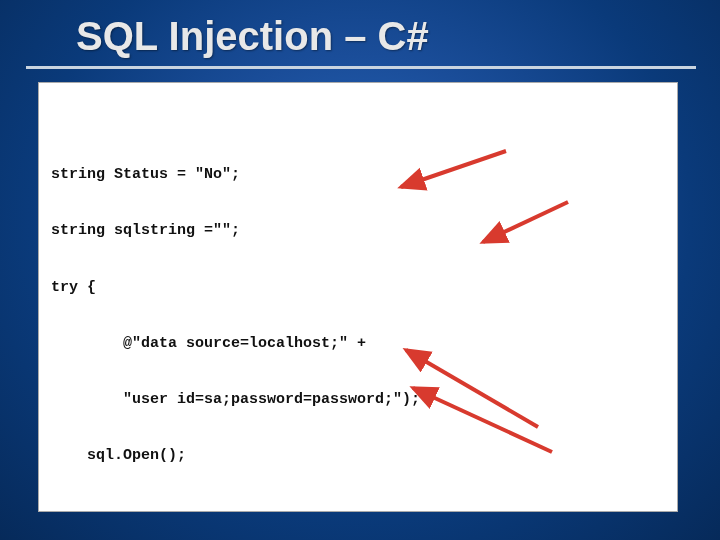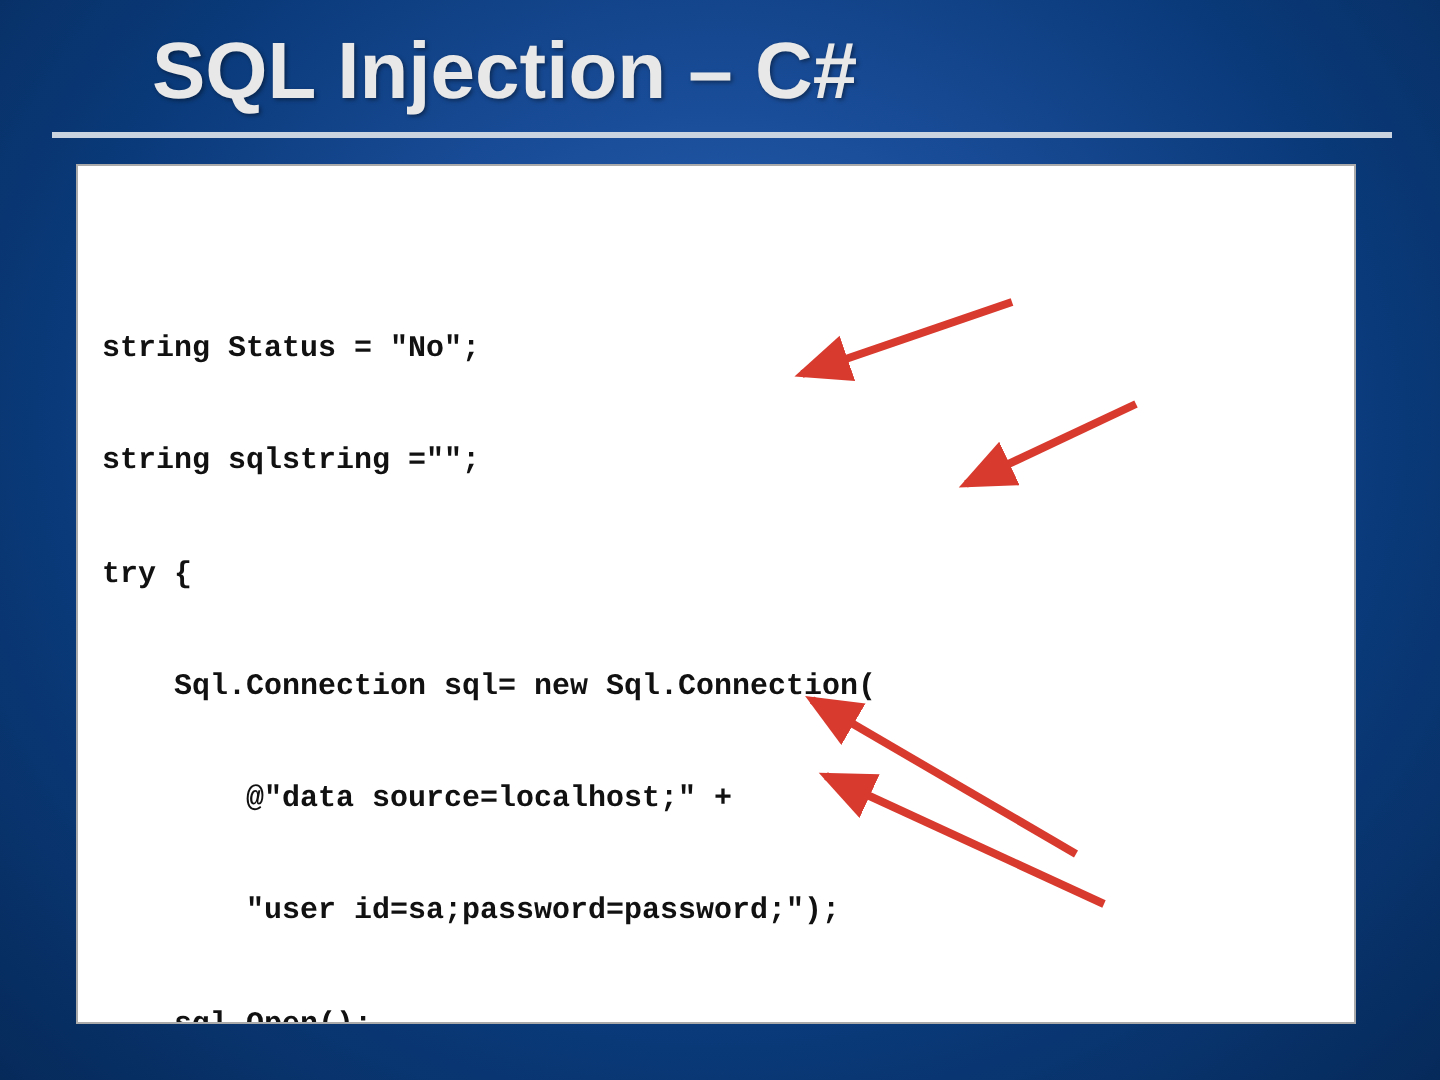--- a/index.html
+++ b/index.html
@@ -68,21 +68,20 @@
 
 <div class="slide">
   <div class="title">SQL Injection – C#</div>
   <div class="underline"></div>
 
   <div class="codebox">
     <div class="codelines">
       <div>string Status = "No";</div>
       <div>string sqlstring ="";</div>
       <div>try {</div>
-      <div>    Sql.Connection sql= new Sql.Connection(</div>
       <div>        @"data source=localhost;" +</div>
       <div>        "user id=sa;password=password;");</div>
       <div>    sql.Open();</div>
       
       
       
       
       
       
       

